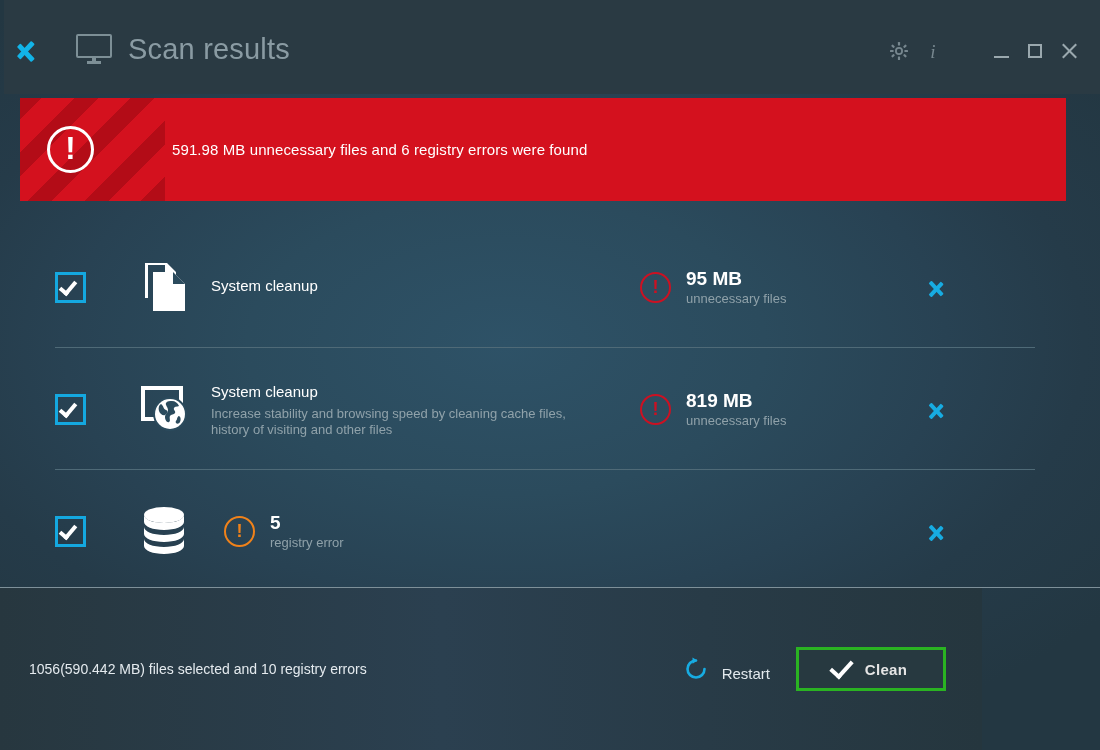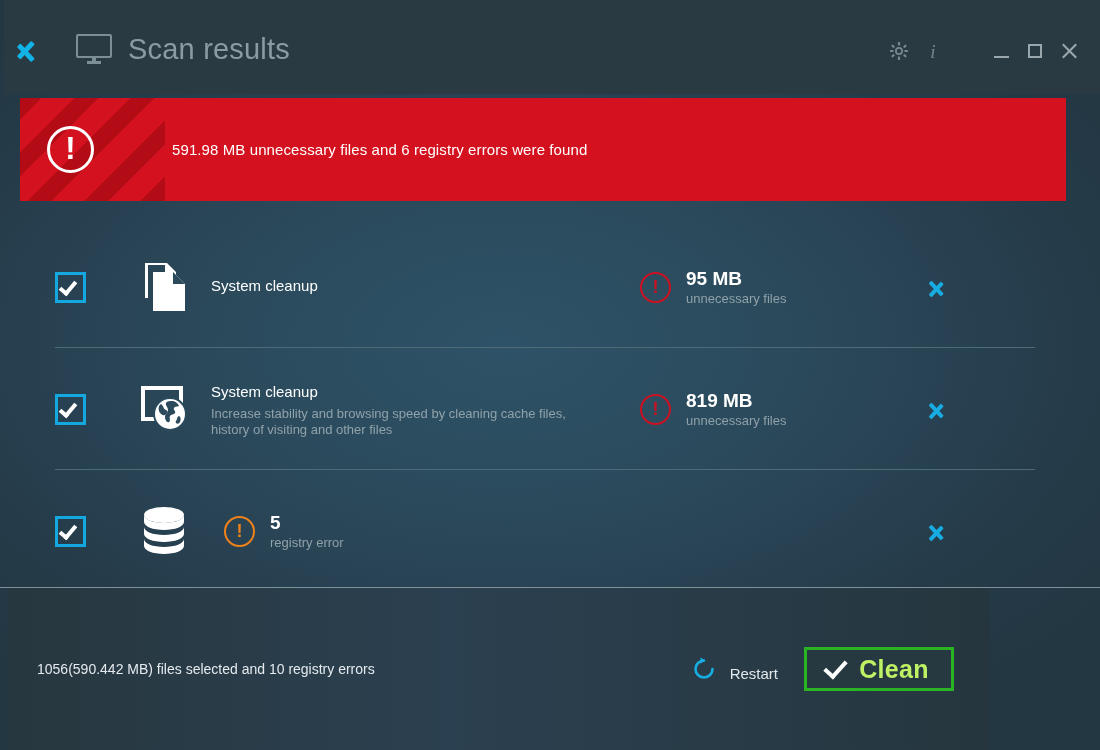--- a/index.html
+++ b/index.html
@@ -294,21 +294,20 @@
     width: 1100px; height: 1px;
     background: #7e9099;
   }
   .footer {
     position: absolute;
     left: 0; top: 588px;
     width: 982px; height: 162px;
     background: linear-gradient(to right, #27373f 0%, #2b4050 45%, #283b47 72%, #25363e 100%);
     display: flex;
     align-items: center;
-    margin-left: 8px;
   }
   .footer-status {
     margin-left: 29px;
     color: #e4eaee;
     font-size: 14px;
   }
   .footer-right {
     position: absolute;
     right: 36px;
     display: flex;
@@ -340,22 +339,22 @@
   }
   .clean-check {
     width: 13px; height: 22px;
     border-right: 4px solid #ffffff;
     border-bottom: 4px solid #ffffff;
     transform: rotate(42deg);
     margin-right: 17px;
     margin-top: -4px;
   }
   .clean-label {
-    color: #bef264;
-    font-size: 25px;
+    color: #e5e5e5;
+    font-size: 15px;
     font-weight: bold;
     letter-spacing: 0.3px;
   }
 </style>
 </head>
 <body>
 
 <div id="app">
 
   <div class="titlebar">

